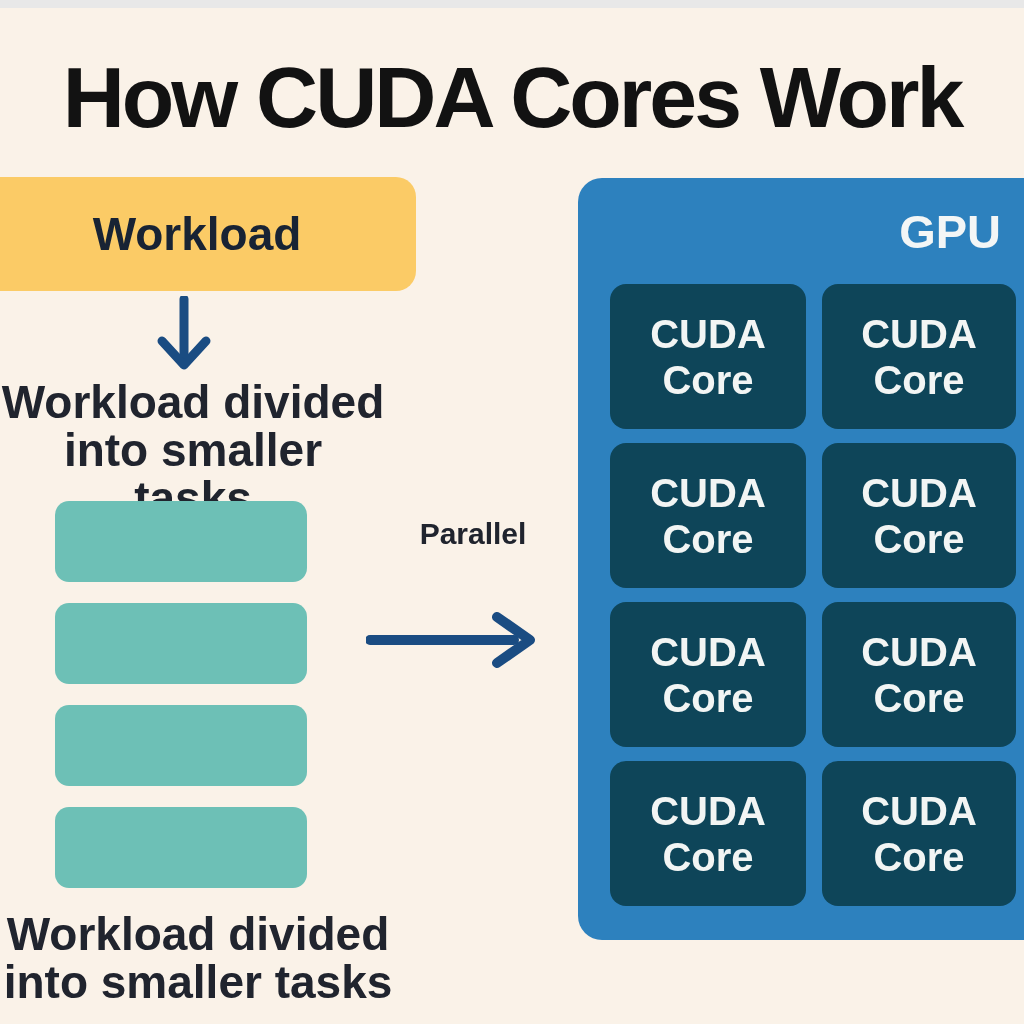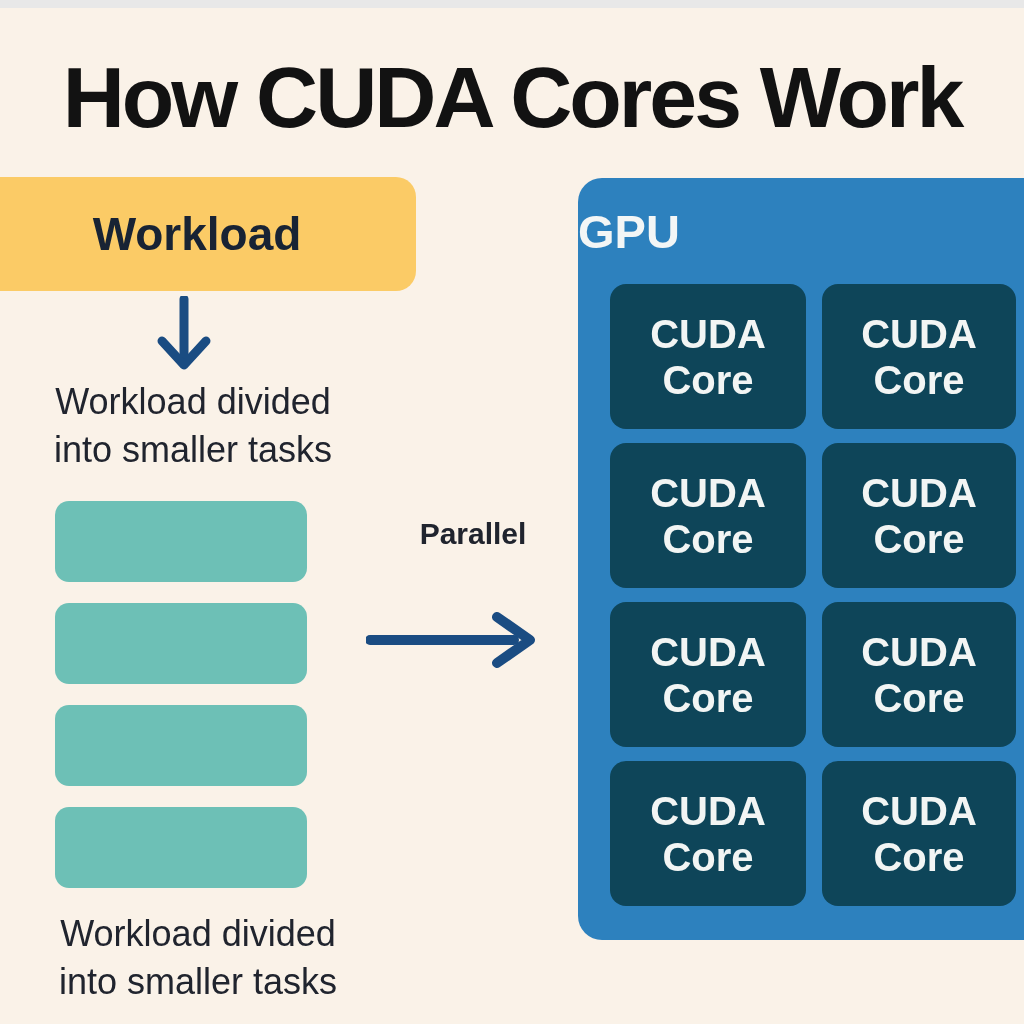--- a/index.html
+++ b/index.html
@@ -40,21 +40,21 @@
   .arrow-svg path {
     fill:none;
     stroke:var(--arrow, #1a4c82);
     stroke-linecap:round;
     stroke-linejoin:round;
   }
 
   .note {
     position:absolute;
     text-align:center;
-    font-size:36px; line-height:48px; font-weight:400;
+    font-size:46px; line-height:48px; font-weight:700;
     color:var(--note-text, #20242e);
   }
   .note-top    { left:0; top:370px;  width:386px; }
   .note-bottom { left:0; top:902px;  width:396px; }
 
   .tasks {
     position:absolute; left:55px; top:493px; width:252px;
     display:flex; flex-direction:column; gap:21px;
   }
   .task {
@@ -70,21 +70,21 @@
   }
 
   .gpu-box {
     position:absolute; left:578px; top:170px;
     width:468px; height:762px;
     background:var(--gpu-box, #2d81be);
     border-radius:24px 0 0 24px;
   }
   .gpu-label {
     position:absolute; top:26px; left:0; width:423px;
-    text-align:left;
+    text-align:right;
     font-size:47px; font-weight:600;
     color:var(--gpu-text, #f3f6f6);
   }
   .core-grid {
     position:absolute; left:32px; top:106px;
     display:grid;
     grid-template-columns:196px 194px;
     grid-auto-rows:145px;
     gap:14px 16px;
   }

